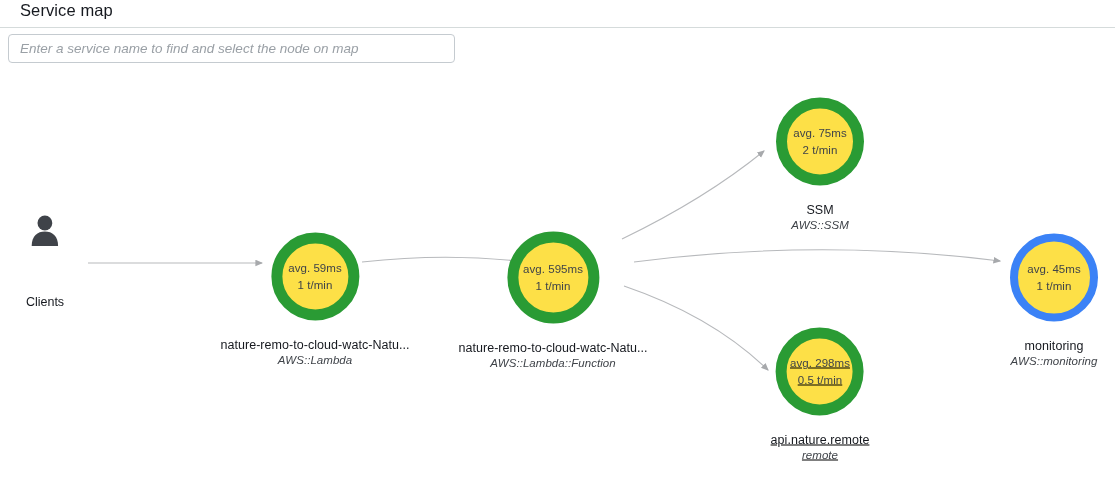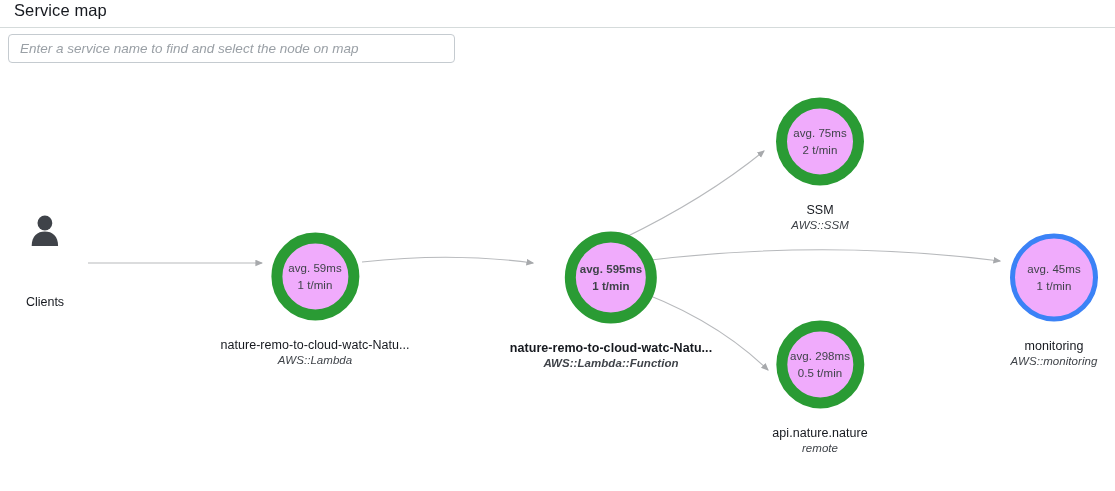--- a/index.html
+++ b/index.html
@@ -15,21 +15,21 @@
     position: relative;
     width: 1115px;
     height: 491px;
     overflow: hidden;
     background: #ffffff;
   }
 
   
   .page-title {
     position: absolute;
-    left: 14px;
+    left: 20px;
     top: 1px;
     font-size: 16.5px;
     color: #16191f;
     font-weight: 400;
     letter-spacing: 0.1px;
   }
   .title-divider {
     position: absolute;
     left: 0;
     top: 27px;
@@ -83,21 +83,21 @@
     position: absolute;
     transform: translate(-50%, -50%);
     display: flex;
     flex-direction: column;
     align-items: center;
     white-space: nowrap;
   }
   .ring {
     position: relative;
     border-radius: 50%;
-    background: #f0abfc;
+    background: #fde047;
     box-sizing: border-box;
     display: flex;
     flex-direction: column;
     align-items: center;
     justify-content: center;
   }
   .ring-metrics {
     display: flex;
     flex-direction: column;
     align-items: center;
@@ -185,21 +185,21 @@
       <div class="ring" style="width:88px; height:88px; border:11px solid #2a9b34;">
         <div class="ring-metrics">
           <span class="metric">avg. 59ms</span>
           <span class="metric">1 t/min</span>
         </div>
       </div>
       <div class="node-caption">nature-remo-to-cloud-watc-Natu...</div>
       <div class="node-type">AWS::Lambda</div>
     </div>
 
-    <div class="node" style="left:611px; top:236px;font-weight:bold;">
+    <div class="node" style="left:553px; top:236px;">
       <div class="ring" style="width:92px; height:92px; border:11px solid #2a9b34;">
         <div class="ring-metrics">
           <span class="metric">avg. 595ms</span>
           <span class="metric">1 t/min</span>
         </div>
       </div>
       <div class="node-caption">nature-remo-to-cloud-watc-Natu...</div>
       <div class="node-type">AWS::Lambda::Function</div>
     </div>
 
@@ -208,35 +208,35 @@
         <div class="ring-metrics">
           <span class="metric">avg. 75ms</span>
           <span class="metric">2 t/min</span>
         </div>
       </div>
       <div class="node-caption">SSM</div>
       <div class="node-type">AWS::SSM</div>
     </div>
 
     <div class="node" style="left:1054px; top:236px;">
-      <div class="ring" style="width:88px; height:88px; border:5px solid #3b82f6;">
+      <div class="ring" style="width:88px; height:88px; border:8px solid #3b82f6;">
         <div class="ring-metrics">
           <span class="metric">avg. 45ms</span>
           <span class="metric">1 t/min</span>
         </div>
       </div>
       <div class="node-caption">monitoring</div>
       <div class="node-type">AWS::monitoring</div>
     </div>
 
-    <div class="node" style="left:820px; top:323px;">
+    <div class="node" style="left:820px; top:330px;text-decoration:underline;">
       <div class="ring" style="width:88px; height:88px; border:11px solid #2a9b34;">
         <div class="ring-metrics">
           <span class="metric">avg. 298ms</span>
           <span class="metric">0.5 t/min</span>
         </div>
       </div>
-      <div class="node-caption">api.nature.nature</div>
+      <div class="node-caption">api.nature.remote</div>
       <div class="node-type">remote</div>
     </div>
 
   </div>
 </div>
 
 </body></html>

